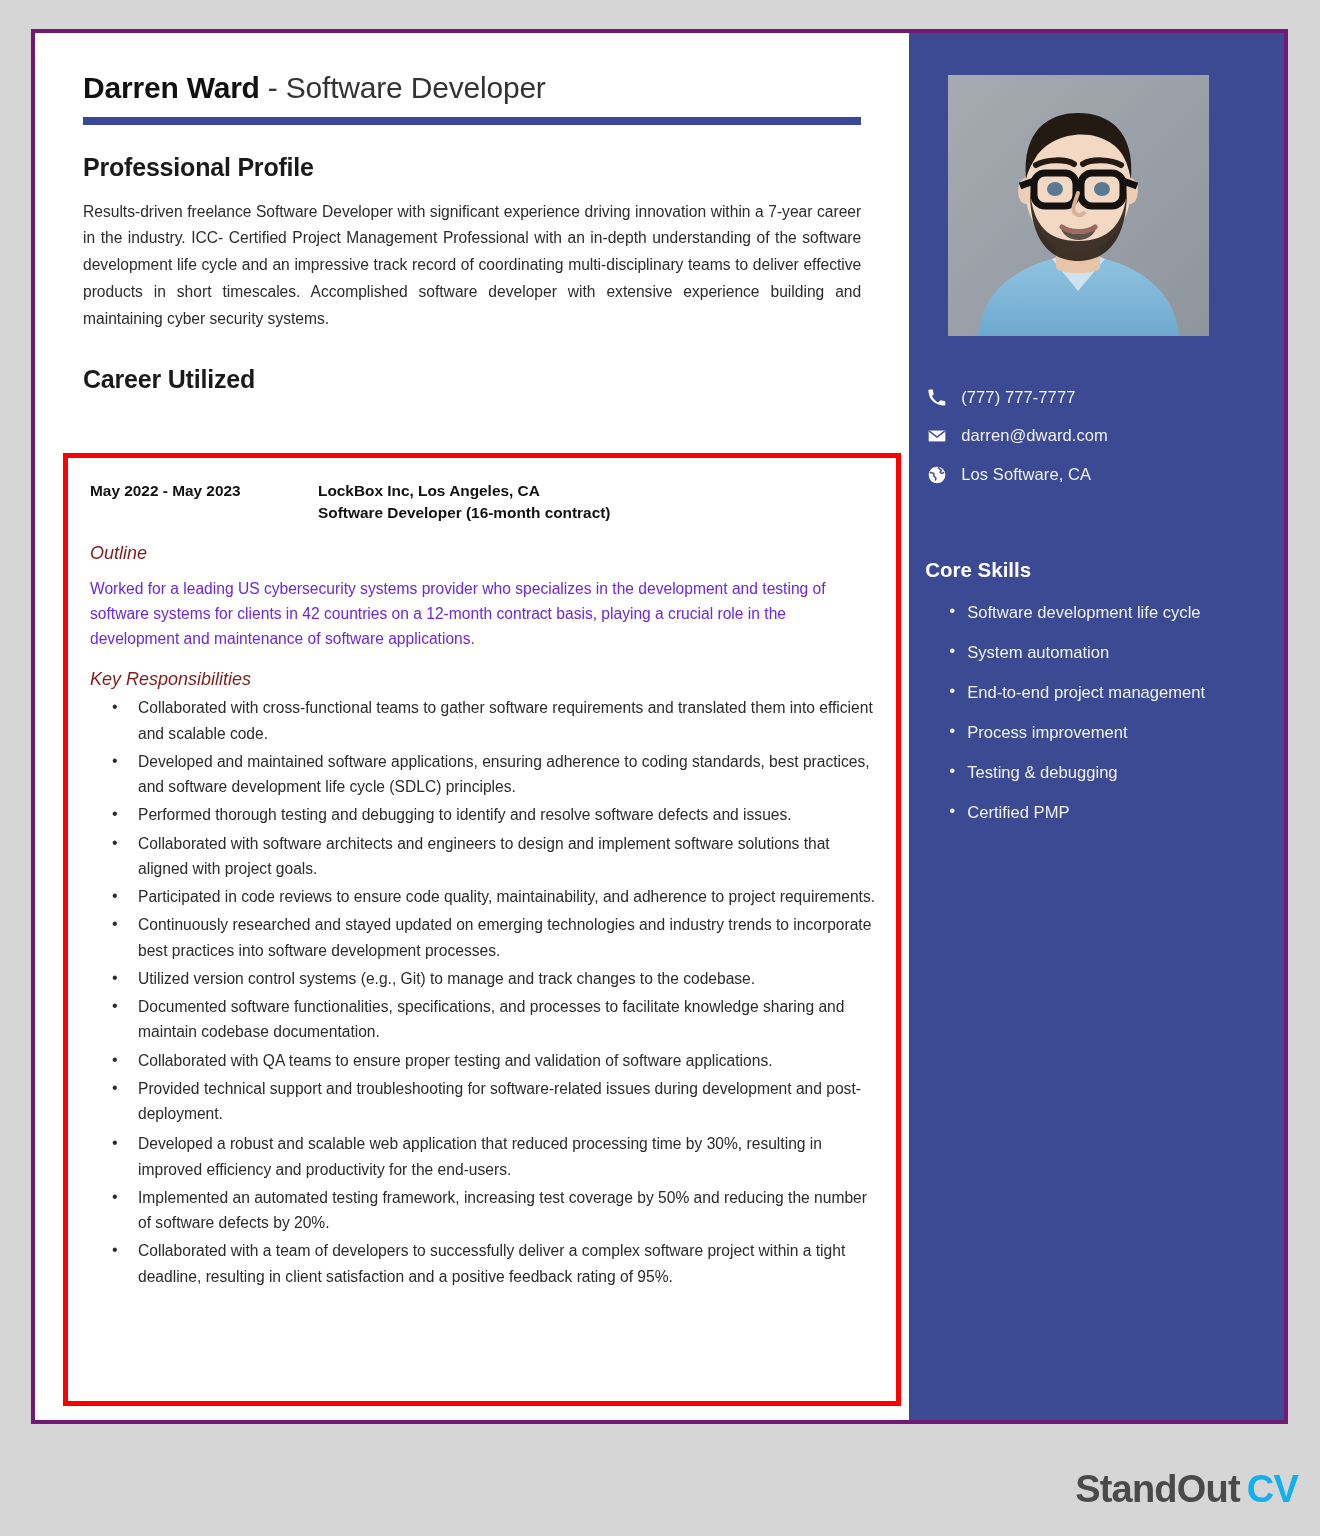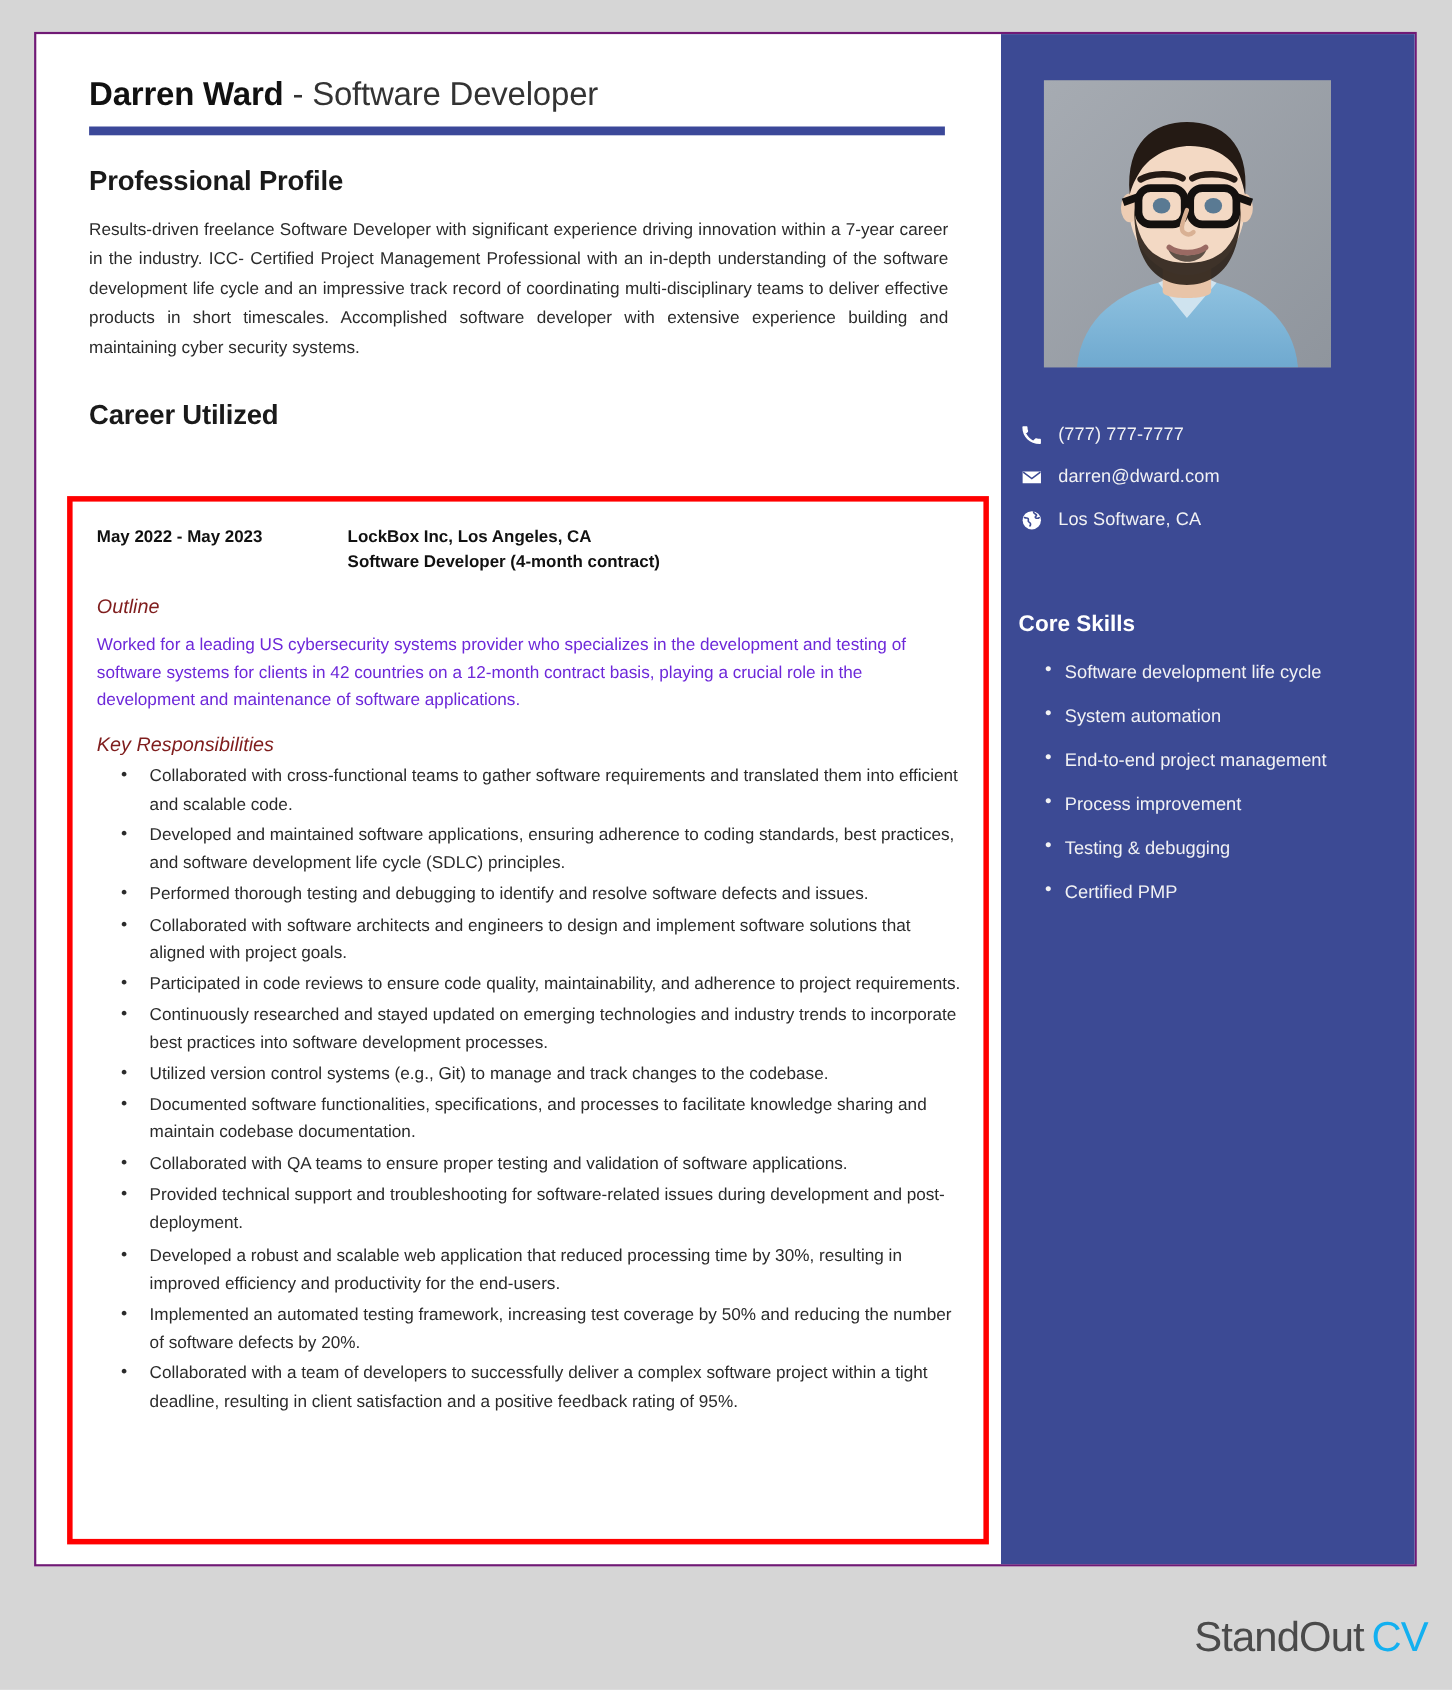--- a/index.html
+++ b/index.html
@@ -12,21 +12,21 @@
     font-family: "Liberation Sans", sans-serif;
   }
 
   #page {
     position: absolute;
     left: 31px;
     top: 29px;
     width: 1257px;
     height: 1395px;
     background: #ffffff;
-    border: 2px solid #701a75;
+    border: 4px solid #701a75;
     box-sizing: border-box;
     display: flex;
   }
 
   
   .left-col {
     width: 877px;
     box-sizing: border-box;
     padding: 22px 0 0 0;
     position: relative;
@@ -224,21 +224,21 @@
     font-size: 17px;
     color: #f2f2f4;
   }
 
   
   #footer-logo {
     position: absolute;
     right: 22px;
     top: 1468px;
     font-size: 38px;
-    font-weight: normal;
+    font-weight: bold;
     letter-spacing: -0.8px;
     white-space: nowrap;
   }
   #footer-logo .so { color: #4a4a4a; }
   #footer-logo .cv { color: #13b0f0; margin-left: 7px; }
 </style>
 </head>
 <body>
 
 <div id="page">
@@ -256,21 +256,21 @@
     <div class="profile-text">Results-driven freelance Software Developer with significant experience driving innovation within a 7-year career in the industry. ICC- Certified Project Management Professional with an in-depth understanding of the software development life cycle and an impressive track record of coordinating multi-disciplinary teams to deliver effective products in short timescales. Accomplished software developer with extensive experience building and maintaining cyber security systems.</div>
 
     <div class="section-title career-title">Career Utilized</div>
 
     <div class="red-box">
 
       <div class="job-head">
         <div class="job-dates">May 2022 - May 2023</div>
         <div class="job-meta">
           <div>LockBox Inc, Los Angeles, CA</div>
-          <div>Software Developer (4-month contract)</div>
+          <div>Software Developer (16-month contract)</div>
         </div>
       </div>
 
       <div class="sub-label">Outline</div>
       <div class="outline-text">Worked for a leading US cybersecurity systems provider who specializes in the development and testing of software systems for clients in 42 countries on a 12-month contract basis, playing a crucial role in the development and maintenance of software applications.</div>
 
       <div class="sub-label">Key Responsibilities</div>
       <ul class="bullets">
         <li>Collaborated with cross-functional teams to gather software requirements and translated them into efficient and scalable code.</li>
         <li>Developed and maintained software applications, ensuring adherence to coding standards, best practices, and software development life cycle (SDLC) principles.</li>

